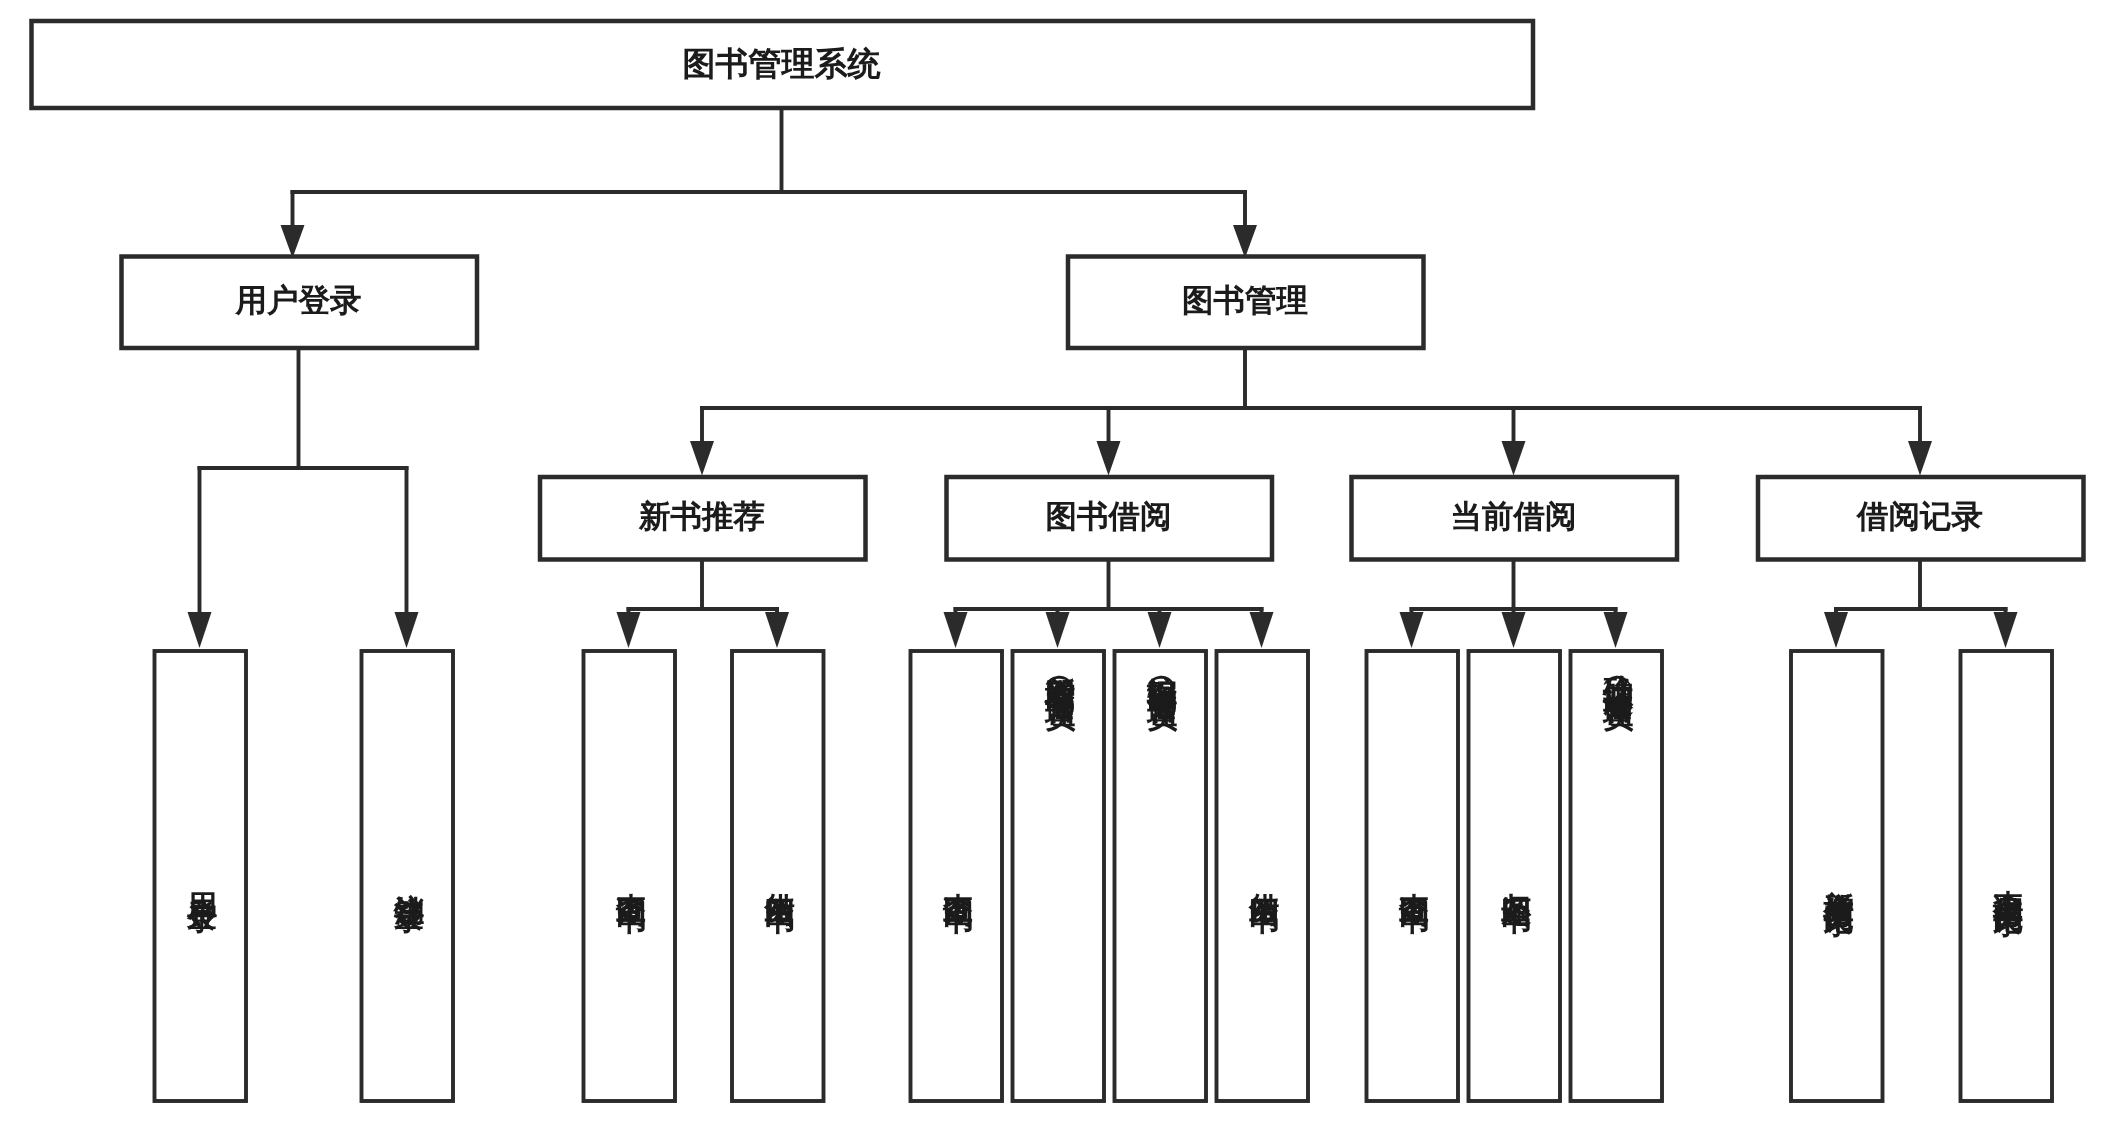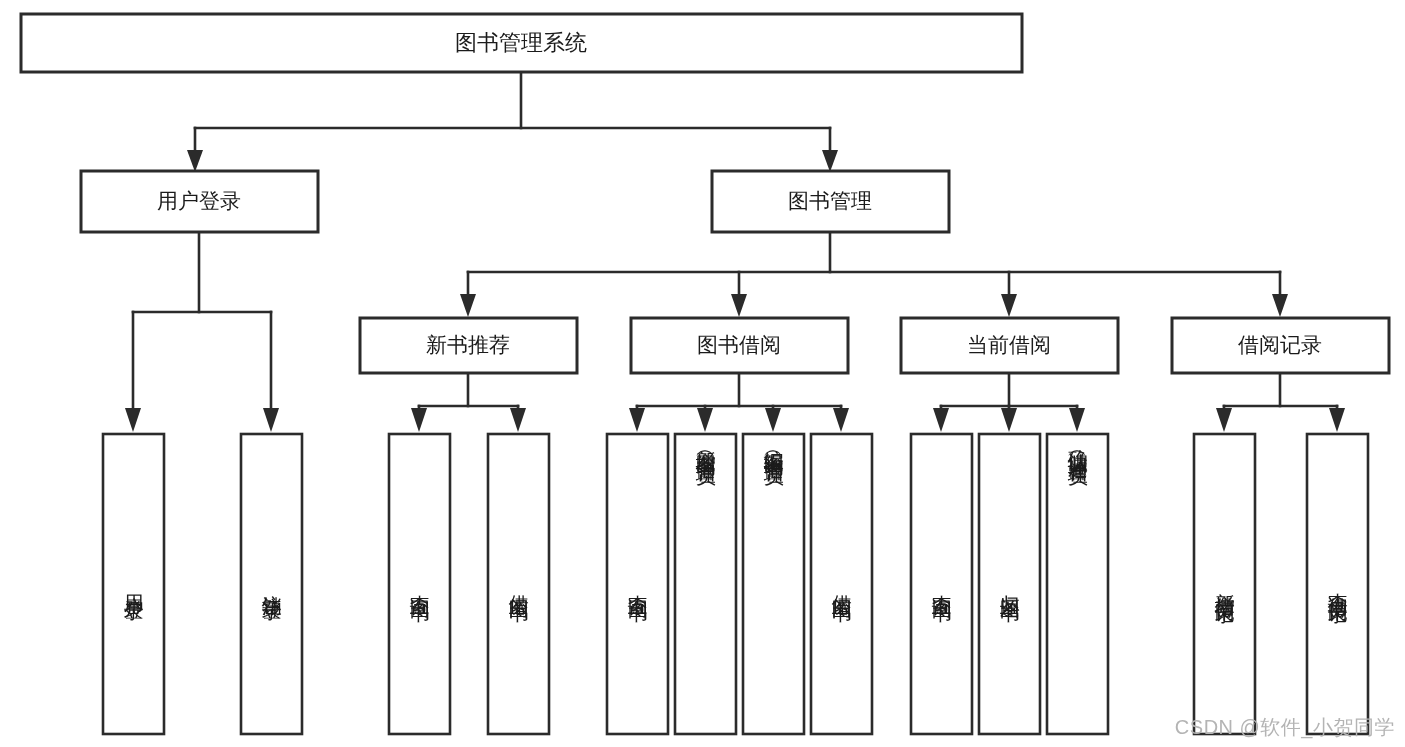--- a/index.html
+++ b/index.html
@@ -13,20 +13,21 @@
     font-family: "Liberation Sans", "DejaVu Sans", sans-serif;
     overflow: hidden;
     position: relative;
   }
   #diagram-root {
     position: absolute;
     left: 0;
     top: 0;
     width: 1405px;
     height: 747px;
+    font-weight: bold;
   }
   svg.flow { display: block; }
 
   .node-box {
     fill: #ffffff;
     stroke: #2b2b2b;
     stroke-width: 3;
   }
   .node-box-thin {
     fill: #ffffff;
@@ -243,14 +244,13 @@
     <span class="vlabel">确认归还（管理员）</span>
   </div>
 
   <div class="vlabel-wrap" style="left:1194px; top:434px; width:61px; height:300px;">
     <span class="vlabel">新增借阅记录</span>
   </div>
   <div class="vlabel-wrap" style="left:1307px; top:434px; width:61px; height:300px;">
     <span class="vlabel">查询借阅记录</span>
   </div>
 
-  <div class="watermark">CSDN @软件_小贺同学</div>
 </div>
 
 </body></html>

